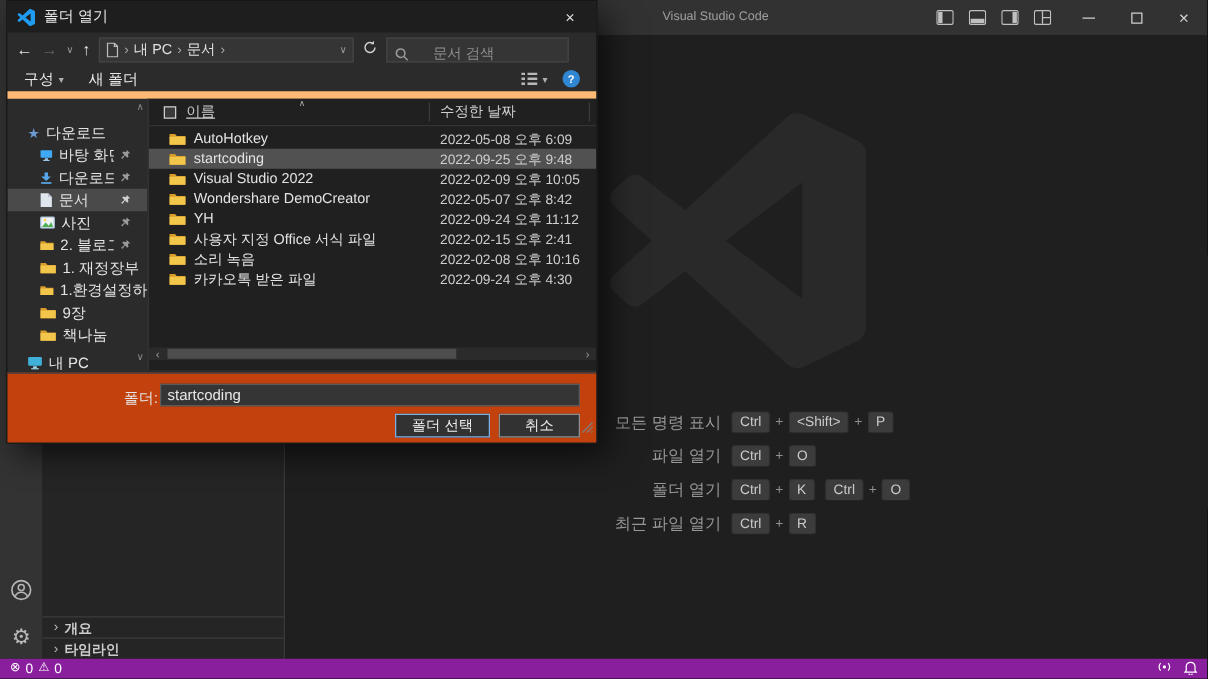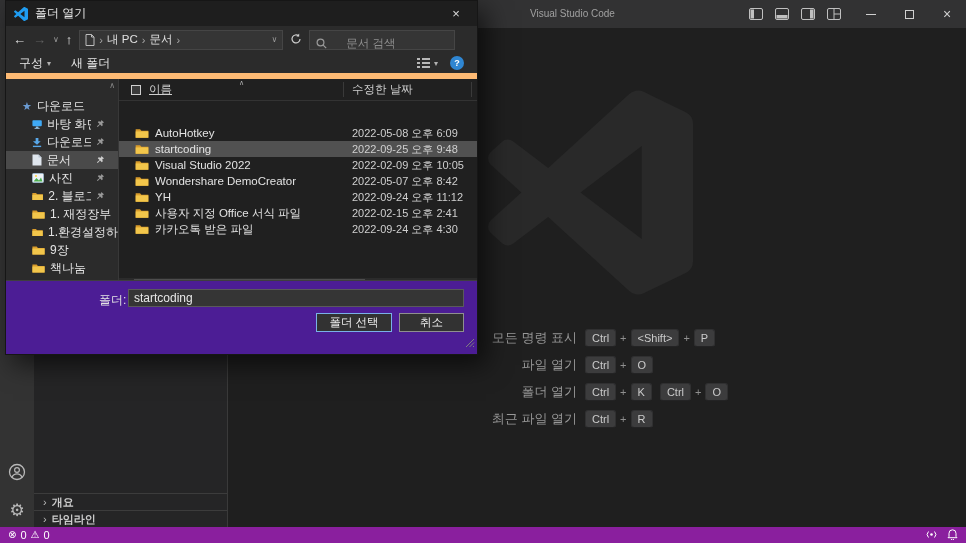--- a/index.html
+++ b/index.html
@@ -79,31 +79,31 @@
   .tree-scroll-down { position:absolute; bottom:6px; right:3px; color:#8a8a8a; font-size:8px; }
 
   .dlg-list { flex:1; position:relative; background:#202020; border-left:1px solid #383838; overflow:hidden; font-size:11.5px; }
   .l-header { position:relative; height:22px; display:flex; align-items:center; border-bottom:1px solid #333333; color:#cfcfcf; font-size:11.5px; }
   .l-check { position:absolute; left:12px; top:6px; width:10px; height:10px; border:1px solid #cfcfcf; background:#3a3a3a; }
   .l-colname { position:absolute; left:30px;text-decoration:underline; }
   .l-sort { position:absolute; left:120px; top:0px; color:#b0b0b0; font-size:7px; }
   .l-coldate { position:absolute; left:233px; }
   .l-hdiv1 { position:absolute; left:224px; top:3px; bottom:3px; border-left:1px solid #3a3a3a; }
   .l-hdiv2 { position:absolute; left:352px; top:3px; bottom:3px; border-left:1px solid #3a3a3a; }
-  .l-rows { position:absolute; top:24px; left:0; right:0;margin-top:22px; }
+  .l-rows { position:absolute; top:24px; left:0; right:0; }
   .l-row { position:relative; height:16px; display:flex; align-items:center; gap:6px; padding-left:16px; }
   .l-row.sel { background:#515151; }
   .l-name { color:#e2e2e2; white-space:nowrap; }
   .l-date { position:absolute; left:233px; color:#cfcfcf; font-size:11px; white-space:nowrap; }
   .hscroll { position:absolute; left:0; right:0; bottom:8px; height:10px; background:#2b2b2b; }
   .hs-arrow { position:absolute; top:0; width:10px; height:10px; color:#9a9a9a; font-size:9px; line-height:10px; text-align:center; }
   .hs-left { left:2px; } .hs-right { right:2px; }
   .hs-thumb { position:absolute; left:15px; top:1px; width:231px; height:8px; background:#4d4d4d; }
 
-  .dlg-footer { position:absolute; left:0; right:0; bottom:0; height:74px; background:#4c1d95; border-top:1px solid #3f3f3f; }
+  .dlg-footer { position:absolute; left:0; right:0; bottom:0; height:56px; background:#c2410c; border-top:1px solid #3f3f3f; }
   .f-label { position:absolute; left:93px; top:11px; font-size:12px; color:#e4e4e4; }
   .f-input { position:absolute; left:122px; top:8px; width:336px; height:18px; background:#353535; border:1px solid #5a5a5a; color:#e8e8e8; font-size:12px; padding:0 5px; font-family:inherit; outline:none; }
   .btn { position:absolute; top:32px; height:19px; background:#323232; border:1px solid #8f8f8f; color:#efefef; font-size:11.5px; display:flex; align-items:center; justify-content:center; }
   .btn-select { left:310px; width:76px; border-color:#79b0e8; }
   .btn-cancel { left:393px; width:65px; }
   .resize-grip { position:absolute; right:2px; bottom:2px; }
 </style>
 </head>
 <body>
 
@@ -466,20 +466,28 @@
                 <path d="M.5 4h15v7.5H.5Z" fill="#f2c64b"></path>
               </svg>
             <span class="l-name">사용자 지정 Office 서식 파일</span>
             <span class="l-date">2022-02-15 오후 2:41</span>
           </div>
           <div class="l-row">
             <svg width="14" height="11" viewBox="0 0 16 13">
                 <path d="M.5 1.5h5.2l1.6 1.8h8.2v8.2H.5Z" fill="#d99c2b"></path>
                 <path d="M.5 4h15v7.5H.5Z" fill="#f2c64b"></path>
               </svg>
+            <span class="l-name">소리 녹음</span>
+            <span class="l-date">2022-02-08 오후 10:16</span>
+          </div>
+          <div class="l-row">
+            <svg width="14" height="11" viewBox="0 0 16 13">
+                <path d="M.5 1.5h5.2l1.6 1.8h8.2v8.2H.5Z" fill="#d99c2b"></path>
+                <path d="M.5 4h15v7.5H.5Z" fill="#f2c64b"></path>
+              </svg>
             <span class="l-name">카카오톡 받은 파일</span>
             <span class="l-date">2022-09-24 오후 4:30</span>
           </div>
         </div>
         <div class="hscroll">
           <span class="hs-arrow hs-left">‹</span>
           <span class="hs-thumb"></span>
           <span class="hs-arrow hs-right">›</span>
         </div>
       </div>

